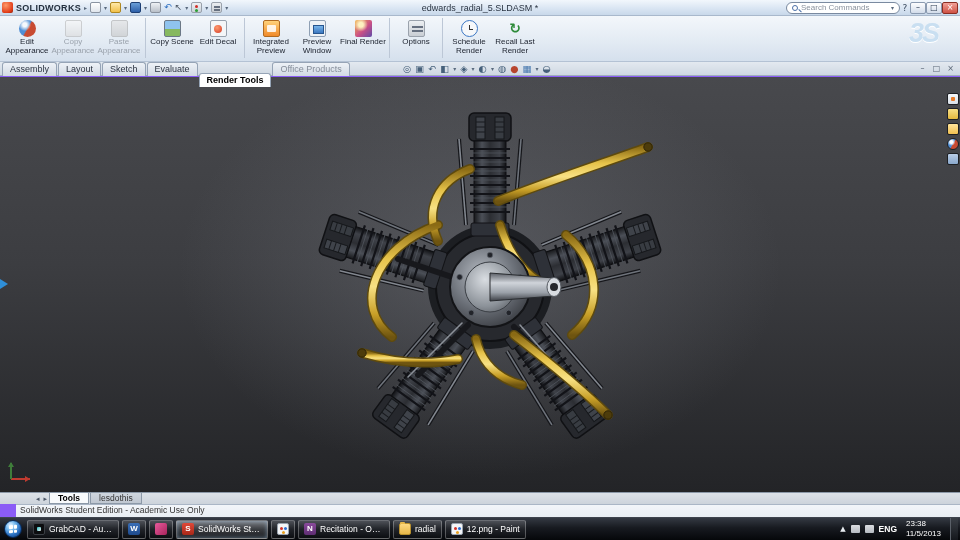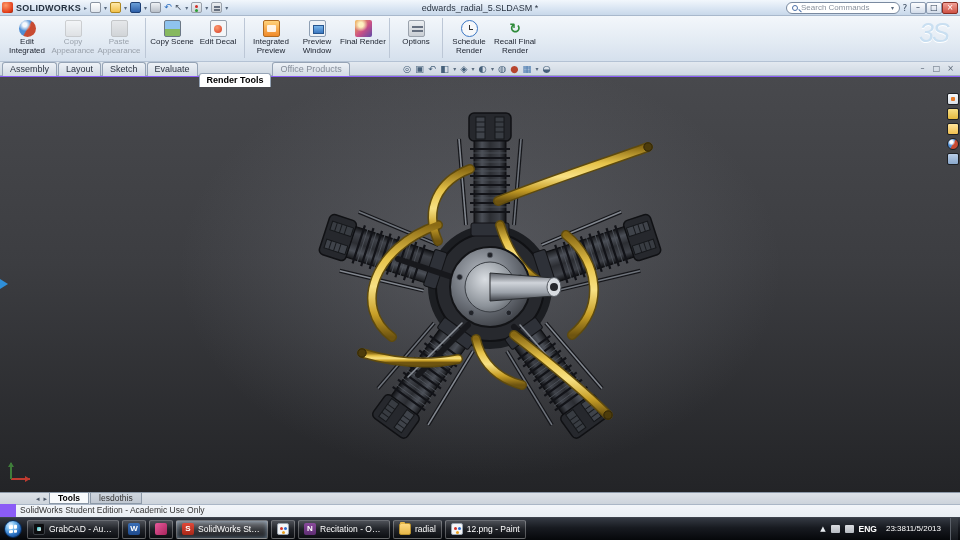--- a/index.html
+++ b/index.html
@@ -60,21 +60,21 @@
   .i-prevwin{background:#eef2f6;border:1px solid #8fa0b4}
   .i-prevwin::after{content:"";position:absolute;left:3px;top:4px;width:9px;height:7px;background:linear-gradient(#79b5ea,#3a77c0);border:1px solid #26558e}
   .i-final{background:radial-gradient(circle at 35% 28%,#fef2c0 0 14%,rgba(0,0,0,0) 42%),linear-gradient(135deg,#f0b64a,#ca4f86 55%,#5f4ba8)}
   .i-options{background:linear-gradient(#eceff2,#c9ced4);border:1px solid #9aa2ac}
   .i-options::after{content:"";position:absolute;left:3px;top:5px;width:11px;height:2px;background:#667080;box-shadow:0 4px 0 #667080}
   .i-schedule{border-radius:50%;background:#f6f8fa;border:1.5px solid #3a76c4}
   .i-schedule::before{content:"";position:absolute;left:7px;top:3.5px;width:1.6px;height:5.5px;background:#333}
   .i-schedule::after{content:"";position:absolute;left:7px;top:7.5px;width:4.5px;height:1.6px;background:#333}
   .i-recall{color:#2e8b3a;font-size:14px;line-height:17px;text-align:center;font-weight:bold}
   .rsep{width:1px;height:40px;background:#bcc7d6;margin:1px 3px 0 3px;flex:none}
-  .ds-logo{position:absolute;right:12px;top:2px;font-size:27px;font-weight:normal;font-style:italic;
+  .ds-logo{position:absolute;right:22px;top:2px;font-size:27px;font-weight:bold;font-style:italic;
     color:#c9dff1;text-shadow:0 1px 0 #fff;letter-spacing:-2px}
 
   
   #tabrow{position:absolute;left:0;top:62px;width:960px;height:14px;
     background:linear-gradient(#e3e9f0,#cfd8e2);border-bottom:1px solid #9fadbf;z-index:20}
   .tabs{display:flex;align-items:flex-end;height:14px;padding-left:2px}
   .ctab{font-size:9px;color:#2c3441;padding:1px 7px;border:1px solid #96a4b6;border-bottom:none;
     border-radius:3px 3px 0 0;background:linear-gradient(#eef2f7,#d2dae4);margin-right:1px;white-space:nowrap;line-height:11px}
   .ctab.active{background:#fff;font-weight:bold;color:#000;position:relative;top:11px}
   .ctab.dim{color:#858d99}
@@ -145,21 +145,21 @@
   .ti-paint{background:#f4f6f8;border:1px solid #9aa4b0}
   .ti-paint::after{content:"";position:absolute;left:2px;top:3px;width:3px;height:3px;border-radius:50%;background:#d03028;
     box-shadow:4px 0 0 #2f6fd0,2px 4px 0 #e8a020}
   .ti-onenote{background:linear-gradient(#8a4a9c,#5f2d73)}
   .ti-folder{background:linear-gradient(#ffd980,#e8b84a);border:1px solid #b8902e}
   .ti-folder::before{content:"";position:absolute;left:0;top:-2px;width:5px;height:2px;background:#e8b84a;border-radius:1px 1px 0 0}
   .tray{margin-left:auto;display:flex;align-items:center;gap:5px;height:100%}
   .tray-arrow{font-size:7px;color:#e8ecf0}
   .tray-ico{width:9px;height:8px;background:linear-gradient(#f0f2f5,#c8cdd4);border-radius:1px;opacity:.9}
   .tray-lang{font-size:8.5px;color:#fff;font-weight:bold}
-  .clock{display:flex;flex-direction:row;align-items:center;justify-content:center;color:#fff;font-size:8px;line-height:1.2;padding:0 4px}
+  .clock{display:flex;flex-direction:column;align-items:flex-start;justify-content:center;color:#fff;font-size:8px;line-height:1.2;padding:0 4px}
   .show-desktop{width:8px;height:100%;border-left:1px solid #5a6068;background:linear-gradient(#3a3f46,#14171c)}
 </style>
 </head>
 <body>
 
 <div id="screen">
 
   <div id="titlebar">
     <div class="tb-left">
       <span class="sw-mark"></span>
@@ -190,21 +190,21 @@
       <span class="wq">?</span>
       <span class="wbtn">–</span>
       <span class="wbtn">□</span>
       <span class="wbtn wclose">×</span>
     </div>
   </div>
 
   <div id="ribbon">
     <div class="rbtn">
       <span class="ric i-editapp"></span>
-      <span class="rlbl">Edit Integrated</span>
+      <span class="rlbl">Edit Appearance</span>
     </div>
     <div class="rbtn disabled">
       <span class="ric i-copyapp"></span>
       <span class="rlbl">Copy Appearance</span>
     </div>
     <div class="rbtn disabled">
       <span class="ric i-pasteapp"></span>
       <span class="rlbl">Paste Appearance</span>
     </div>
     <span class="rsep"></span>
@@ -234,21 +234,21 @@
       <span class="ric i-options"></span>
       <span class="rlbl">Options</span>
     </div>
     <span class="rsep"></span>
     <div class="rbtn">
       <span class="ric i-schedule"></span>
       <span class="rlbl">Schedule Render</span>
     </div>
     <div class="rbtn">
       <span class="ric i-recall">↻</span>
-      <span class="rlbl">Recall Final Render</span>
+      <span class="rlbl">Recall Last Render</span>
     </div>
     <span class="ds-logo">3S</span>
   </div>
 
   <div id="tabrow">
     <div class="tabs">
       <span class="ctab">Assembly</span>
       <span class="ctab">Layout</span>
       <span class="ctab">Sketch</span>
       <span class="ctab">Evaluate</span>

